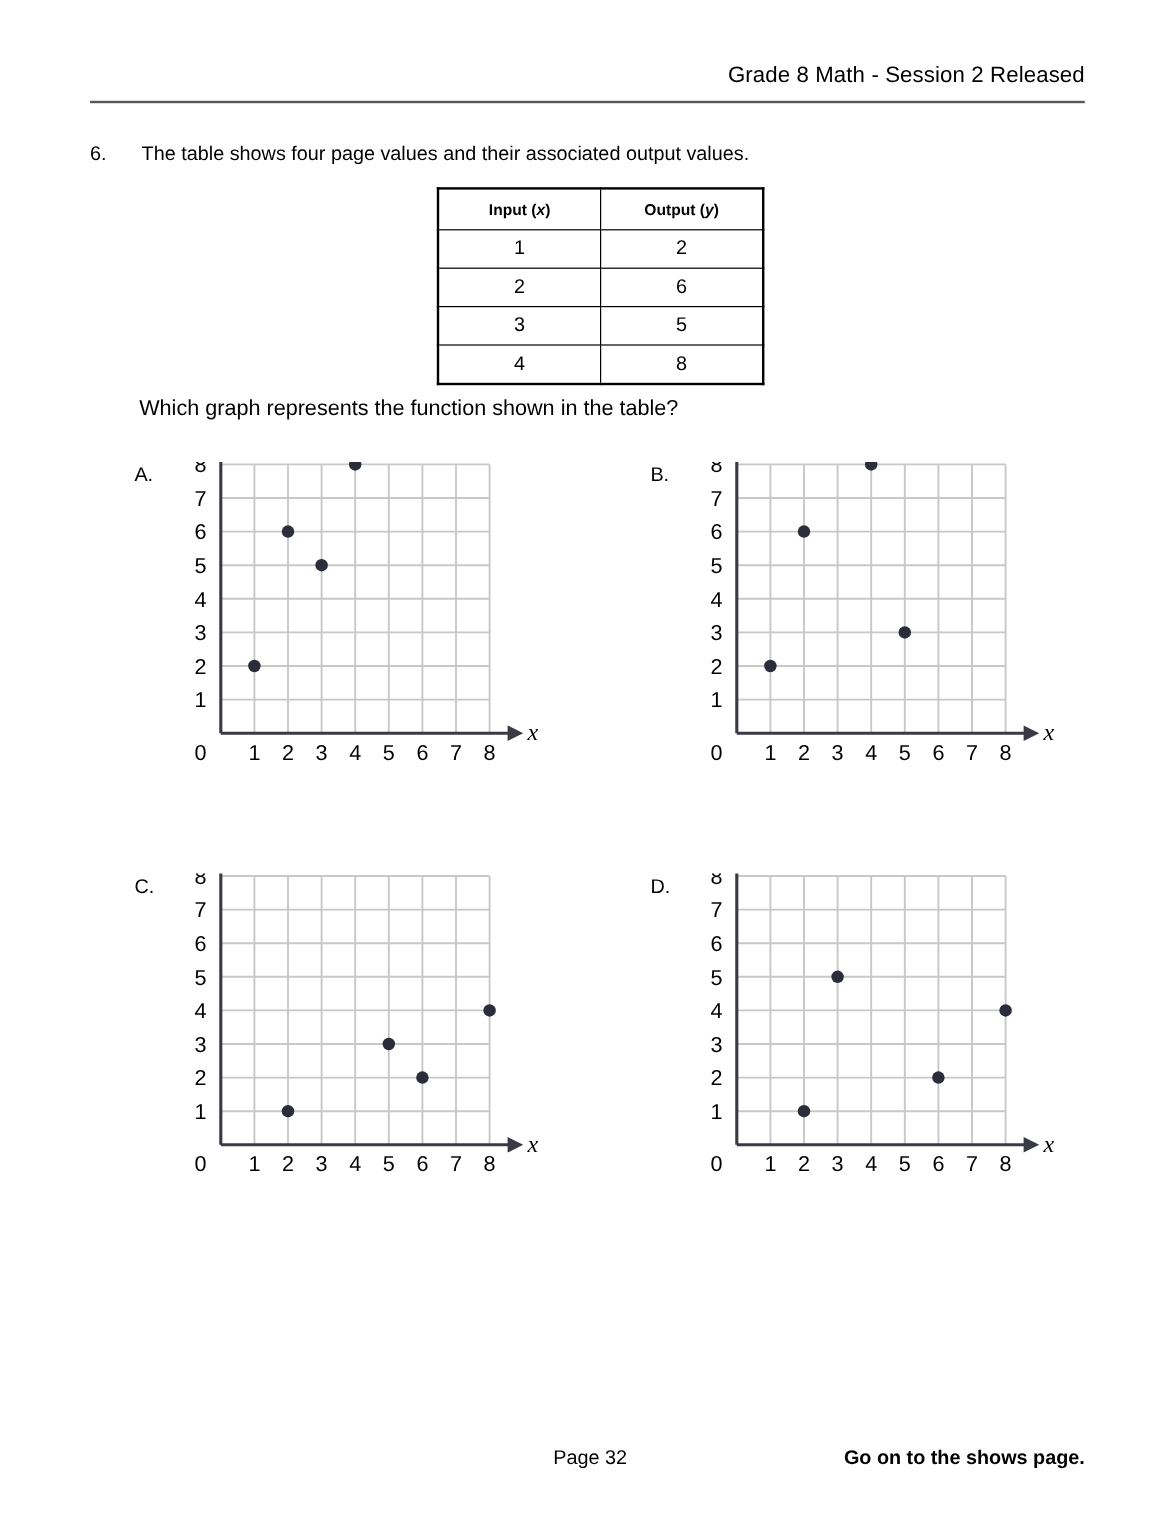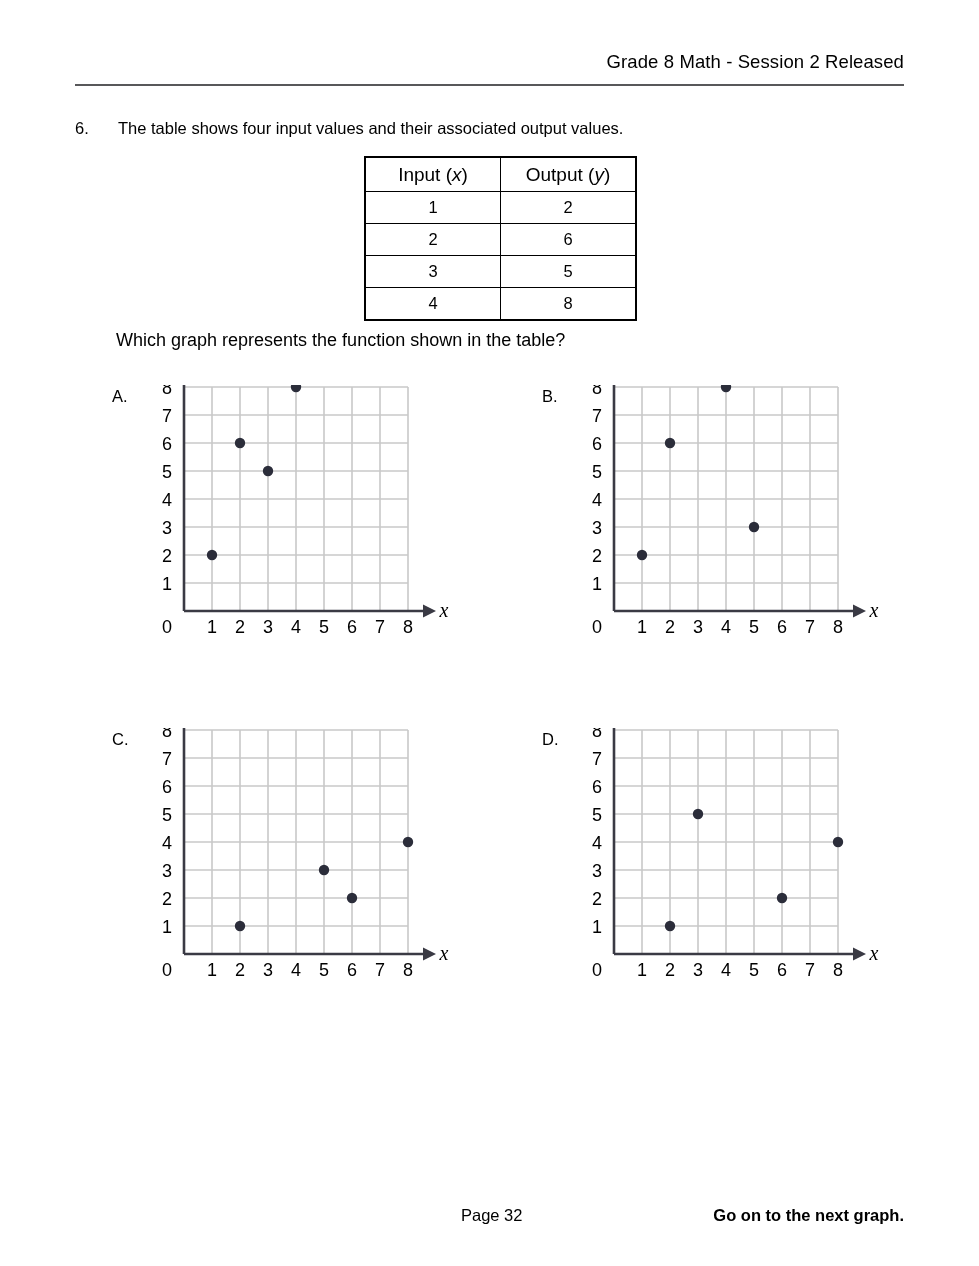--- a/index.html
+++ b/index.html
@@ -72,22 +72,22 @@
   .data-table td {
     width: 134px;
     height: 31px;
     text-align: center;
     vertical-align: middle;
     font-size: 16.5px;
     border: 1.3px solid #000;
     padding: 0;
   }
   .data-table th {
-    font-weight: normal;
-    font-size: 19px;
+    font-weight: bold;
+    font-size: 13px;
     height: 33px;
   }
   .data-table th .var-italic {
     font-style: italic;
   }
 
   
   .sub-question {
     position: absolute;
     left: 116px;
@@ -140,21 +140,21 @@
 </head>
 <body>
 
 <div class="page-header">
   <div class="header-title">Grade 8 Math - Session 2 Released</div>
 </div>
 <div class="header-rule"></div>
 
 <div class="question-block">
   <span class="q-number">6.</span>
-  <span class="q-text">The table shows four input values and their associated output values.</span>
+  <span class="q-text">The table shows four page values and their associated output values.</span>
 </div>
 
 <table class="data-table">
   <thead>
     <tr>
       <th><span>Input (</span><span class="var-italic">x</span><span>)</span></th>
       <th><span>Output (</span><span class="var-italic">y</span><span>)</span></th>
     </tr>
   </thead>
   <tbody>
@@ -426,14 +426,14 @@
           <circle cx="118" cy="86" r="5.2" fill="#2b2d3a"></circle>
           <circle cx="202" cy="170" r="5.2" fill="#2b2d3a"></circle>
           <circle cx="258" cy="114" r="5.2" fill="#2b2d3a"></circle>
         </g>
       </svg>
     </div>
 </div>
 
 <div class="footer">
   <span class="footer-page">Page 32</span>
-  <span class="footer-next">Go on to the next graph.</span>
+  <span class="footer-next">Go on to the shows page.</span>
 </div>
 
 </body></html>

